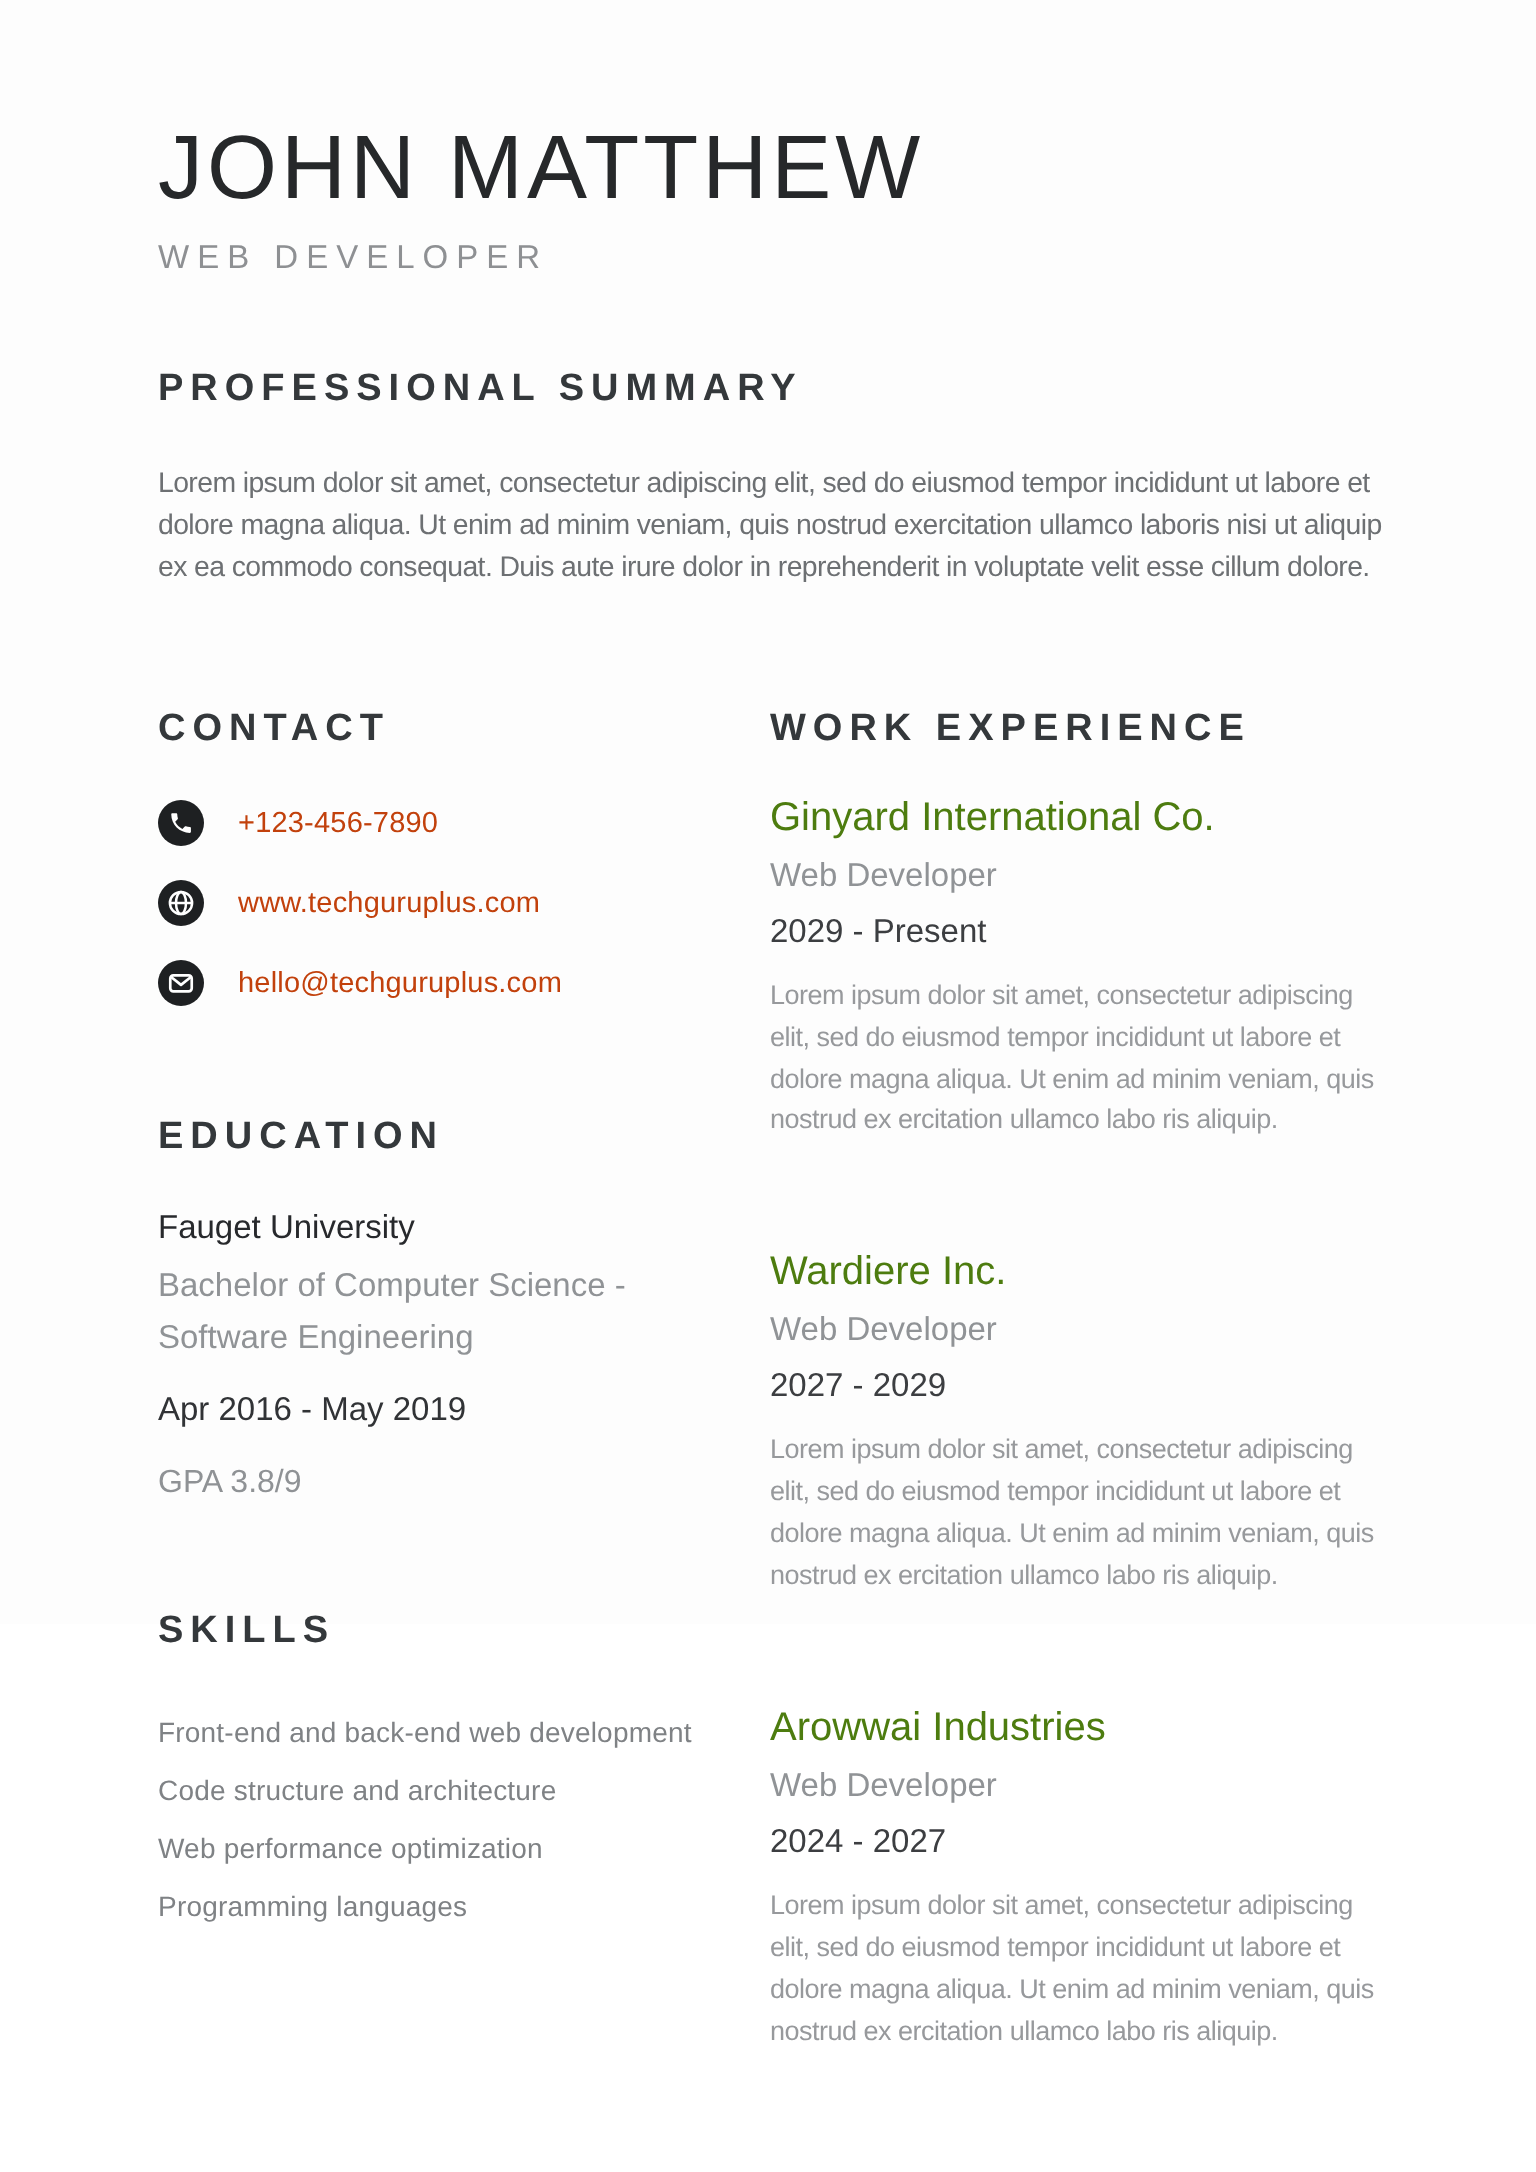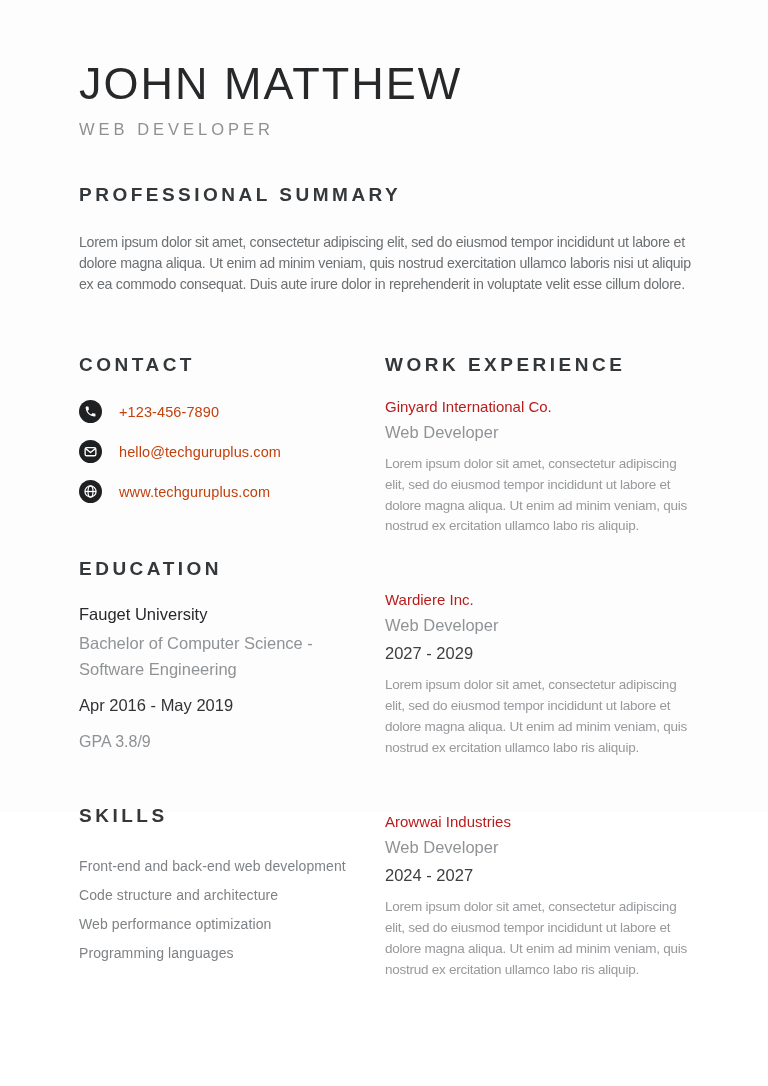--- a/index.html
+++ b/index.html
@@ -51,21 +51,21 @@
   .edu-dates { margin-top: 14px; font-size: 16.5px; color: #313336; }
   .edu-gpa { margin-top: 18px; font-size: 16px; color: #8f9295; }
 
   
   .skills { margin-top: 53px; }
   .skills-list { list-style: none; margin: 23px 0 0 0; padding: 0; }
   .skills-list li { font-size: 14px; color: #7f8285; line-height: 29px; letter-spacing: 0.1px; }
 
   
   .job { margin-top: 20px; margin-bottom: 54px; }
-  .job-company { font-size: 15px; color: #b91c1c; }
+  .job-company { font-size: 20px; color: #4d7c0f; }
   .job-position { margin-top: 8px; font-size: 16.5px; color: #909396; }
   .job-dates { margin-top: 9px; font-size: 16.5px; color: #3c3e41; }
   .job-desc {
     margin: 12px 0 0 0; max-width: 307px;
     font-size: 13.5px; letter-spacing: -0.25px; line-height: 1.55; color: #97999c;
   }
 </style>
 </head>
 <body>
 
@@ -93,33 +93,33 @@
               <circle cx="12" cy="12" r="12" fill="#1e2022"></circle>
               <g transform="translate(5.2,5.2) scale(0.57)">
                 <path fill="#ffffff" d="M6.62 10.79c1.44 2.83 3.76 5.14 6.59 6.59l2.2-2.2c.27-.27.67-.36 1.02-.24 1.12.37 2.33.57 3.57.57.55 0 1 .45 1 1V20c0 .55-.45 1-1 1-9.39 0-17-7.61-17-17 0-.55.45-1 1-1h3.5c.55 0 1 .45 1 1 0 1.25.2 2.45.57 3.57.11.35.03.74-.25 1.02l-2.2 2.2z"></path>
               </g>
             </svg>
             <span>+123-456-7890</span>
           </li>
           <li class="contact-item">
             <svg class="cicon" viewBox="0 0 24 24" width="23" height="23">
               <circle cx="12" cy="12" r="12" fill="#1e2022"></circle>
-              <rect x="6.4" y="8" width="11.2" height="8.4" rx="1.6" fill="none" stroke="#ffffff" stroke-width="1.4"></rect>
-              <path d="M7 9 L12 13 L17 9" fill="none" stroke="#ffffff" stroke-width="1.4" stroke-linecap="round" stroke-linejoin="round"></path>
-            </svg>
-            <span>hello@techguruplus.com</span>
-          </li>
-          <li class="contact-item">
-            <svg class="cicon" viewBox="0 0 24 24" width="23" height="23">
-              <circle cx="12" cy="12" r="12" fill="#1e2022"></circle>
               <circle cx="12" cy="12" r="5.8" fill="none" stroke="#ffffff" stroke-width="1.3"></circle>
               <ellipse cx="12" cy="12" rx="2.6" ry="5.8" fill="none" stroke="#ffffff" stroke-width="1.3"></ellipse>
               <line x1="6.2" y1="12" x2="17.8" y2="12" stroke="#ffffff" stroke-width="1.3"></line>
             </svg>
             <span>www.techguruplus.com</span>
+          </li>
+          <li class="contact-item">
+            <svg class="cicon" viewBox="0 0 24 24" width="23" height="23">
+              <circle cx="12" cy="12" r="12" fill="#1e2022"></circle>
+              <rect x="6.4" y="8" width="11.2" height="8.4" rx="1.6" fill="none" stroke="#ffffff" stroke-width="1.4"></rect>
+              <path d="M7 9 L12 13 L17 9" fill="none" stroke="#ffffff" stroke-width="1.4" stroke-linecap="round" stroke-linejoin="round"></path>
+            </svg>
+            <span>hello@techguruplus.com</span>
           </li>
         </ul>
       </section>
 
       <section class="education">
         <h2 class="h2">EDUCATION</h2>
         <div class="edu-school">Fauget University</div>
         <div class="edu-degree">Bachelor of Computer Science - Software Engineering</div>
         <div class="edu-dates">Apr 2016 - May 2019</div>
         <div class="edu-gpa">GPA 3.8/9</div>
@@ -137,20 +137,21 @@
 
     </div>
 
     <div class="col-right">
       <section>
         <h2 class="h2">WORK EXPERIENCE</h2>
 
         <div class="job">
           <div class="job-company">Ginyard International Co.</div>
           <div class="job-position">Web Developer</div>
+          <div class="job-dates">2029 - Present</div>
           <p class="job-desc">Lorem ipsum dolor sit amet, consectetur adipiscing elit, sed do eiusmod tempor incididunt ut labore et dolore magna aliqua. Ut enim ad minim veniam, quis nostrud ex ercitation ullamco labo ris aliquip.</p>
         </div>
 
         <div class="job">
           <div class="job-company">Wardiere Inc.</div>
           <div class="job-position">Web Developer</div>
           <div class="job-dates">2027 - 2029</div>
           <p class="job-desc">Lorem ipsum dolor sit amet, consectetur adipiscing elit, sed do eiusmod tempor incididunt ut labore et dolore magna aliqua. Ut enim ad minim veniam, quis nostrud ex ercitation ullamco labo ris aliquip.</p>
         </div>
 

